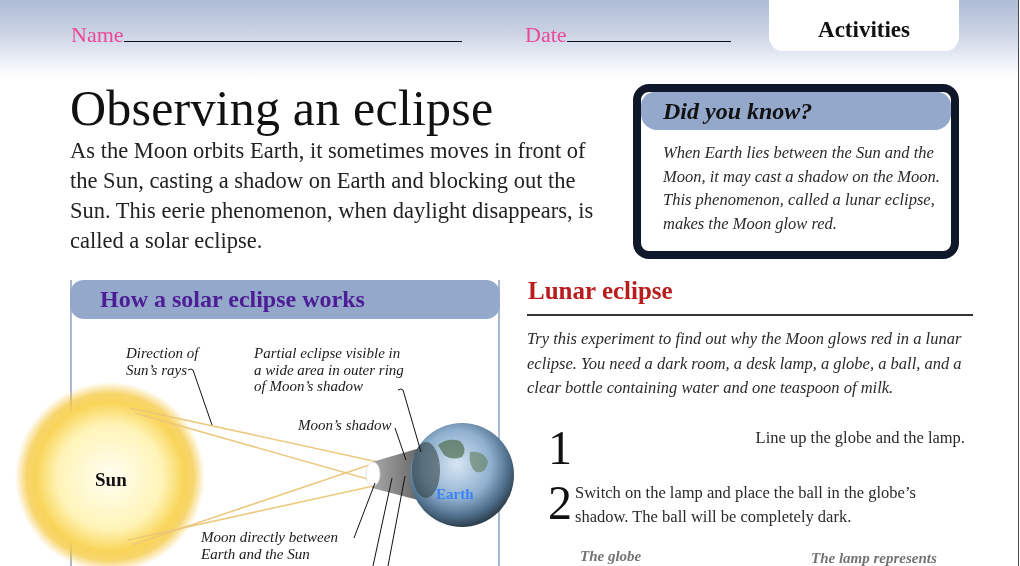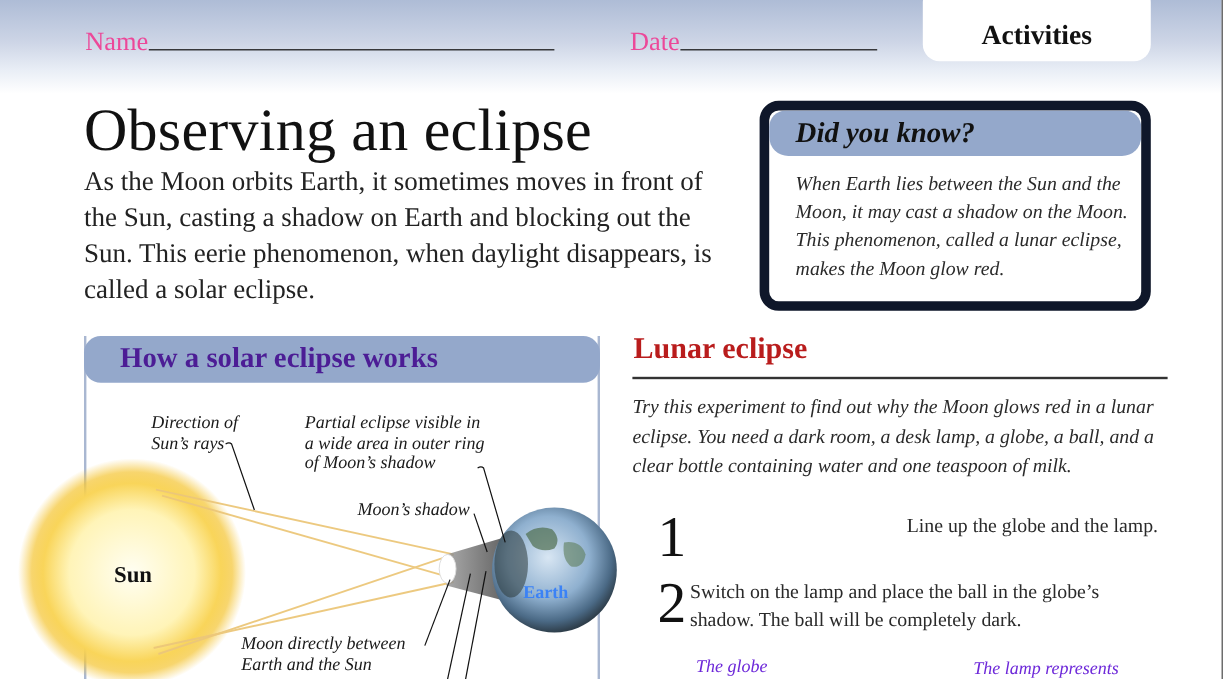--- a/index.html
+++ b/index.html
@@ -78,21 +78,21 @@
   .lunar-intro {
     position: absolute; left: 527px; top: 327px; width: 460px; font-style: italic; font-size: 16.5px; line-height: 24.5px; color: #2a2a2a;
   }
 
   .step { position: absolute; left: 548px; display: flex; align-items: flex-start; }
   .step-num { font-size: 48px; line-height: 44px; color: #111; width: 26px; }
   .step-text { font-size: 16.5px; line-height: 24px; color: #2a2a2a; margin-left: 1px; }
   .step-1 { top: 426px; }
   .step-2 { top: 481px; }
 
-  .caption-it { position: absolute; font-style: italic; font-weight: normal; font-size: 15px; color: #6d28d9; }
+  .caption-it { position: absolute; font-style: italic; font-weight: bold; font-size: 15px; color: #737373; }
   .cap-globe { left: 580px; top: 548px; }
   .cap-lamp { left: 811px; top: 550px; }
 </style>
 </head>
 <body>
 
 <div class="page">
 
   <div class="header-band"></div>
 

